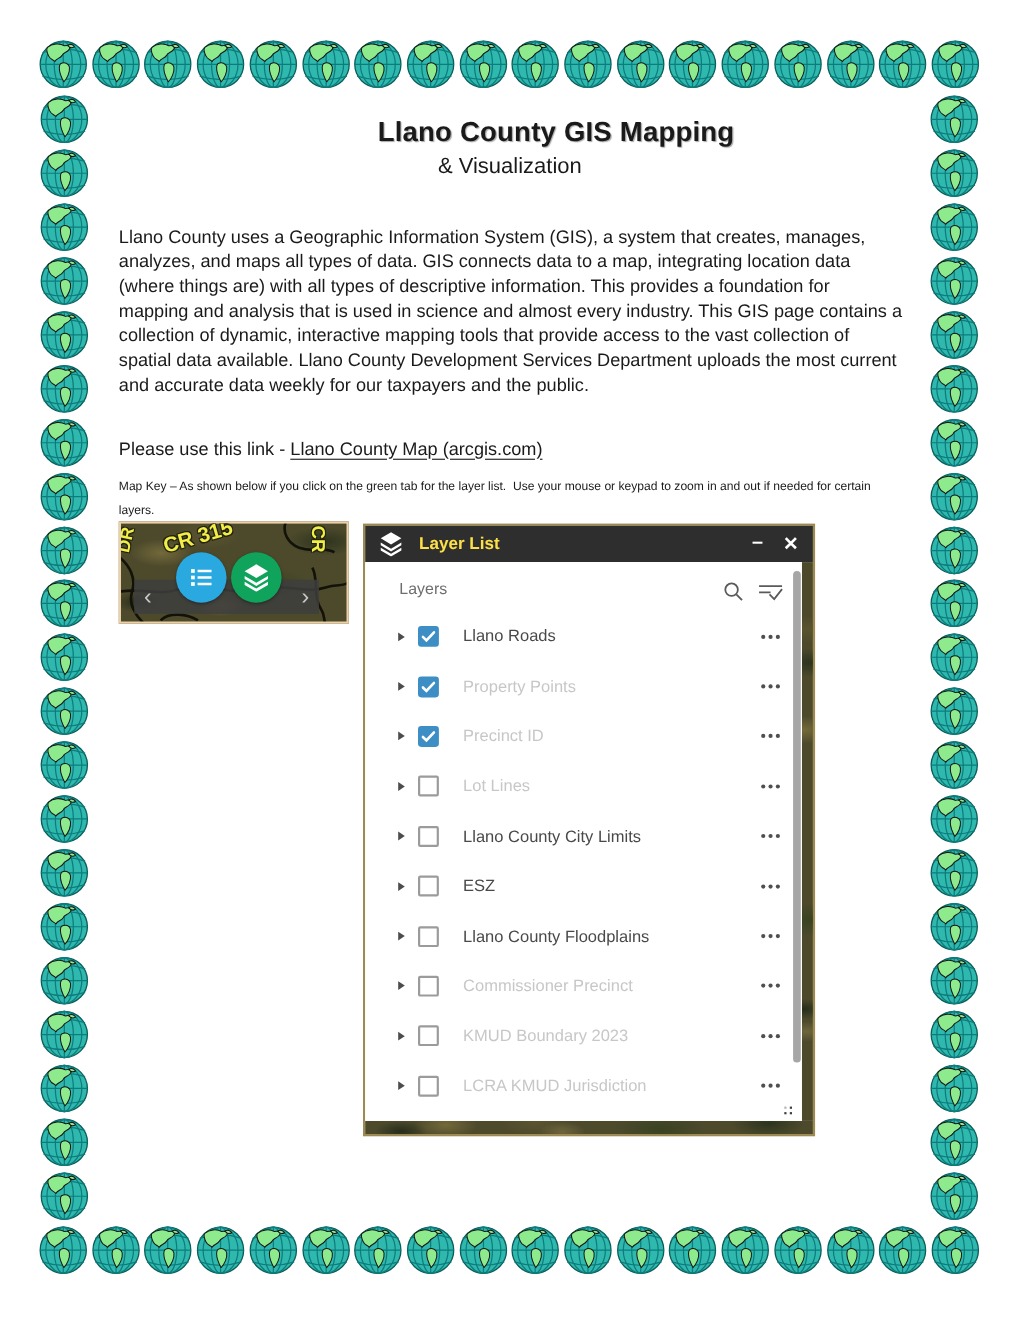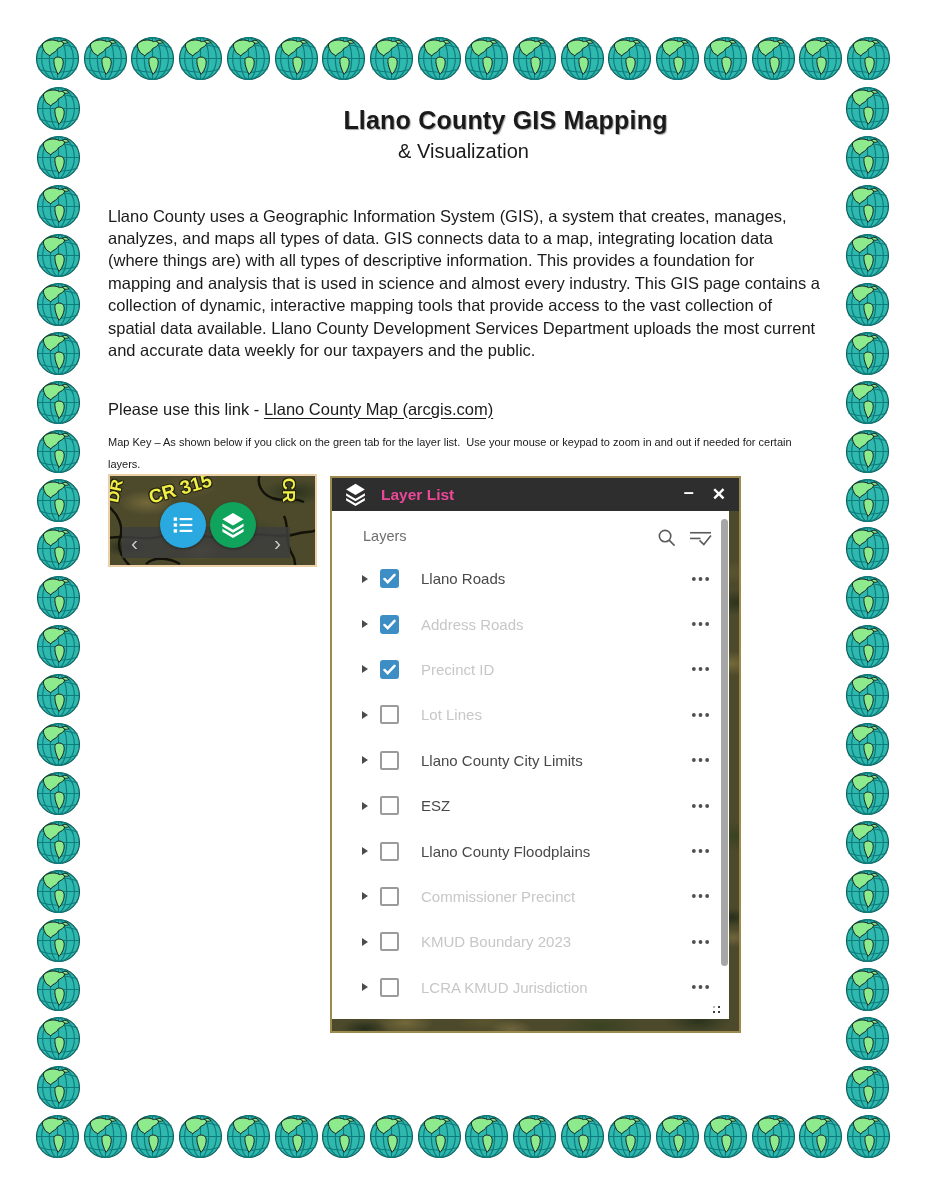--- a/index.html
+++ b/index.html
@@ -49,21 +49,21 @@
   .btn-circle{position:absolute;width:46px;height:46px;border-radius:50%;top:26px;
               display:flex;align-items:center;justify-content:center;box-shadow:0 1px 3px rgba(0,0,0,.4);cursor:pointer;}
   .btn-legend{left:50px;background:#29a9e0;}
   .btn-layers{left:100px;background:#10a35c;}
 
   
   .panel-fig{position:absolute;left:330px;top:476px;width:411px;height:557px;box-sizing:border-box;
              border:2px solid #9d8a4e;display:flex;flex-direction:column;}
   .panel-header{height:33px;flex:0 0 33px;background:#2e2e2e;display:flex;align-items:center;
                 padding:0 13px;}
-  .panel-header-title{color:#ec4899;font-weight:700;font-size:15.5px;margin-left:15px;}
+  .panel-header-title{color:#fde047;font-weight:700;font-size:15.5px;margin-left:15px;}
   .win-btn{color:#fff;cursor:pointer;line-height:1;}
   .win-min{margin-left:auto;font-size:18px;font-weight:700;padding:0 6px 6px 6px;}
   .win-close{font-size:17px;font-weight:700;margin-left:12px;}
   .panel-mid{flex:1;display:flex;min-height:0;}
   .panel-white{flex:1;background:#fff;position:relative;overflow:hidden;}
   .strip-right-tex{flex:0 0 10px;}
   .strip-bottom-tex{flex:0 0 12px;}
   .layers-toolbar{display:flex;padding:17px 17px 9px 31px;}
   .layers-title{color:#6e6e6e;font-size:14.5px;}
   .toolbar-icons{margin-left:auto;display:flex;align-items:center;gap:13px;}
@@ -1516,21 +1516,21 @@
     </span>
   </div>
 
   <div class="layer-row">
     <span class="caret"></span>
     <span class="checkbox checked">
       <svg viewBox="0 0 14 12" width="13" height="11">
                   <path d="M1.5,6.5 L5,10 L12.5,2" stroke="#fff" stroke-width="2.6" fill="none" stroke-linecap="round"></path>
                 </svg>
     </span>
-    <span class="layer-label dimmed">Address Roads</span>
+    <span class="layer-label dimmed">Property Points</span>
     <span class="dots">
       <svg viewBox="0 0 20 6" width="19" height="6">
                   <circle cx="3" cy="3" r="2"></circle>
                   <circle cx="10" cy="3" r="2"></circle>
                   <circle cx="17" cy="3" r="2"></circle>
                 </svg>
     </span>
   </div>
 
   <div class="layer-row">

